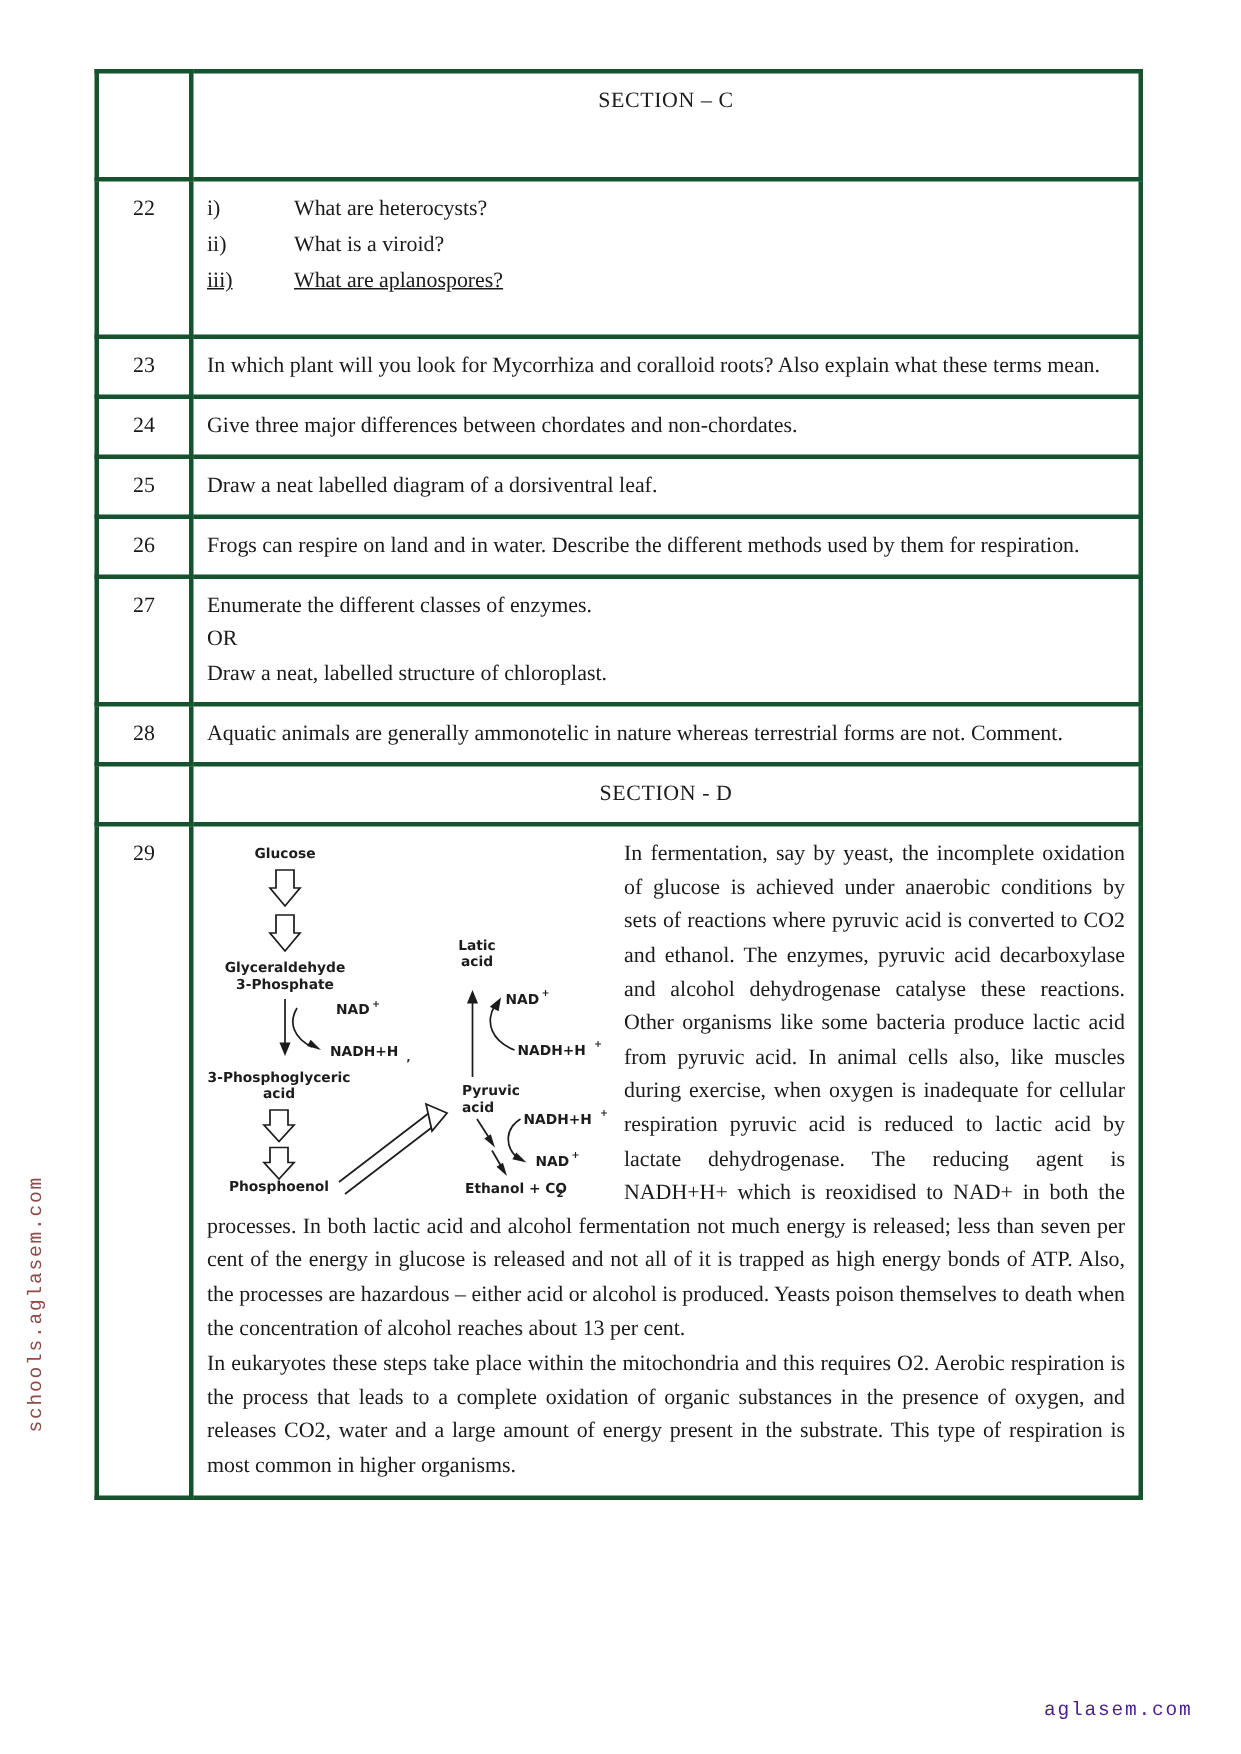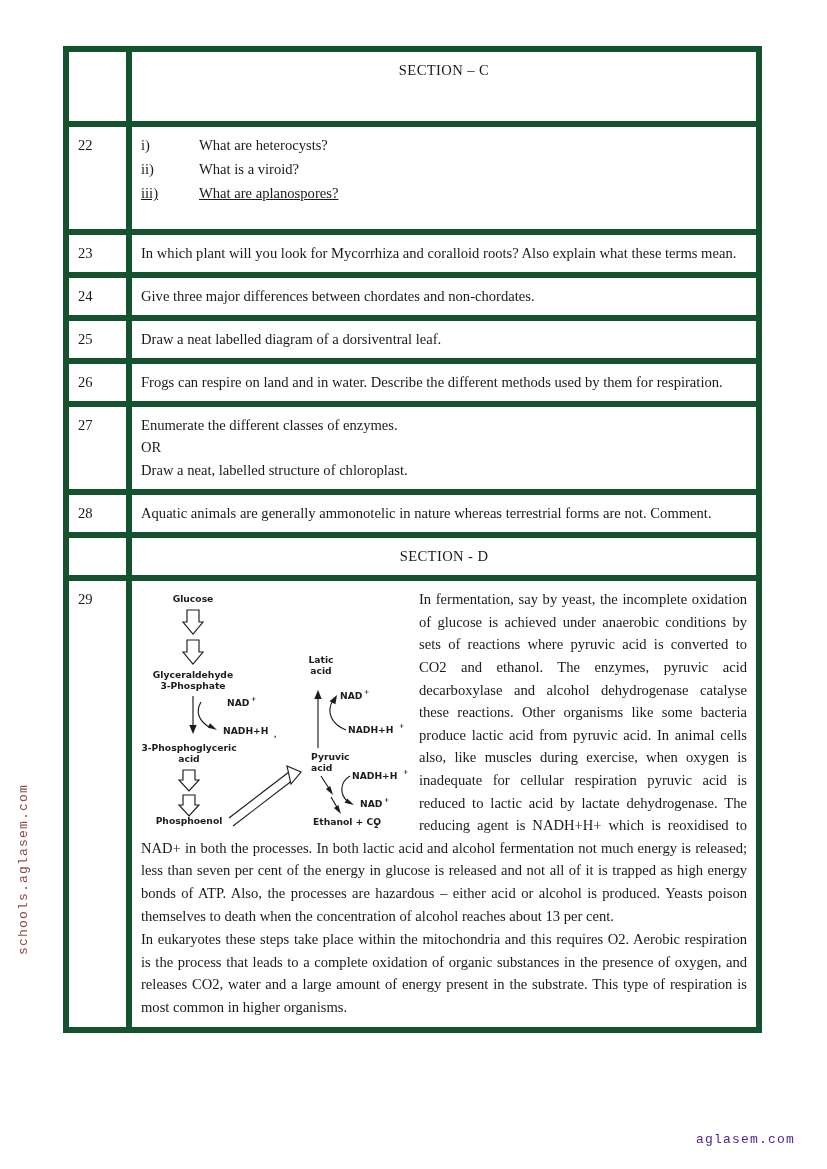--- a/index.html
+++ b/index.html
@@ -48,32 +48,33 @@
     left: 63px;
     top: 46px;
     width: 699px;
   }
   table.exam {
     border-collapse: collapse;
     width: 100%;
     table-layout: fixed;
   }
   table.exam td {
-    border: 6px solid #14532d;
+    border: 3px solid #14532d;
     vertical-align: top;
     padding: 7px 9px 8px 9px;
     font-size: 14.6px;
     line-height: 1.52;
   }
   col.qno { width: 63px; }
 
   td.qno {
     font-size: 14.6px;
     padding-left: 8px;
     padding-top: 8px;
+    text-align: center;
   }
   td.section {
     text-align: center;
     font-size: 15px;
     letter-spacing: .4px;
     padding-top: 12px;
     padding-bottom: 10px;
   }
   td.section.tall { height: 54px; }
 

